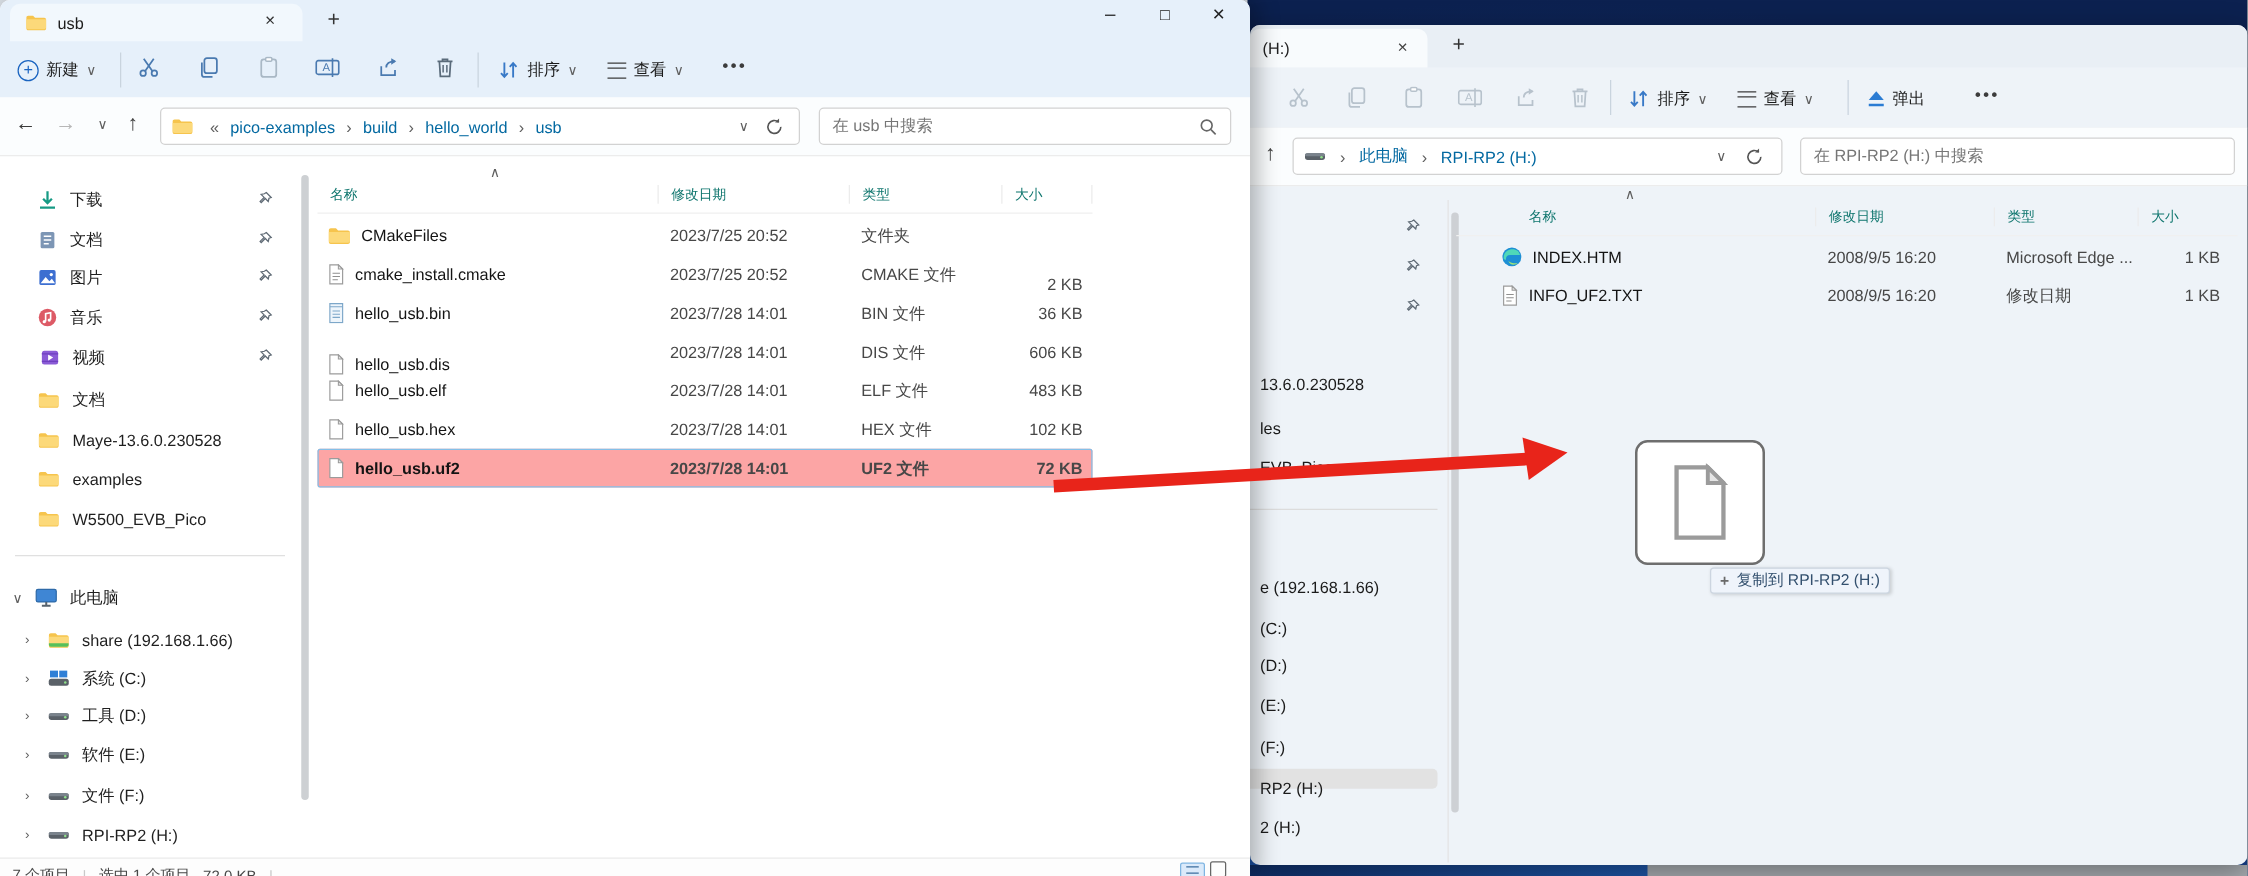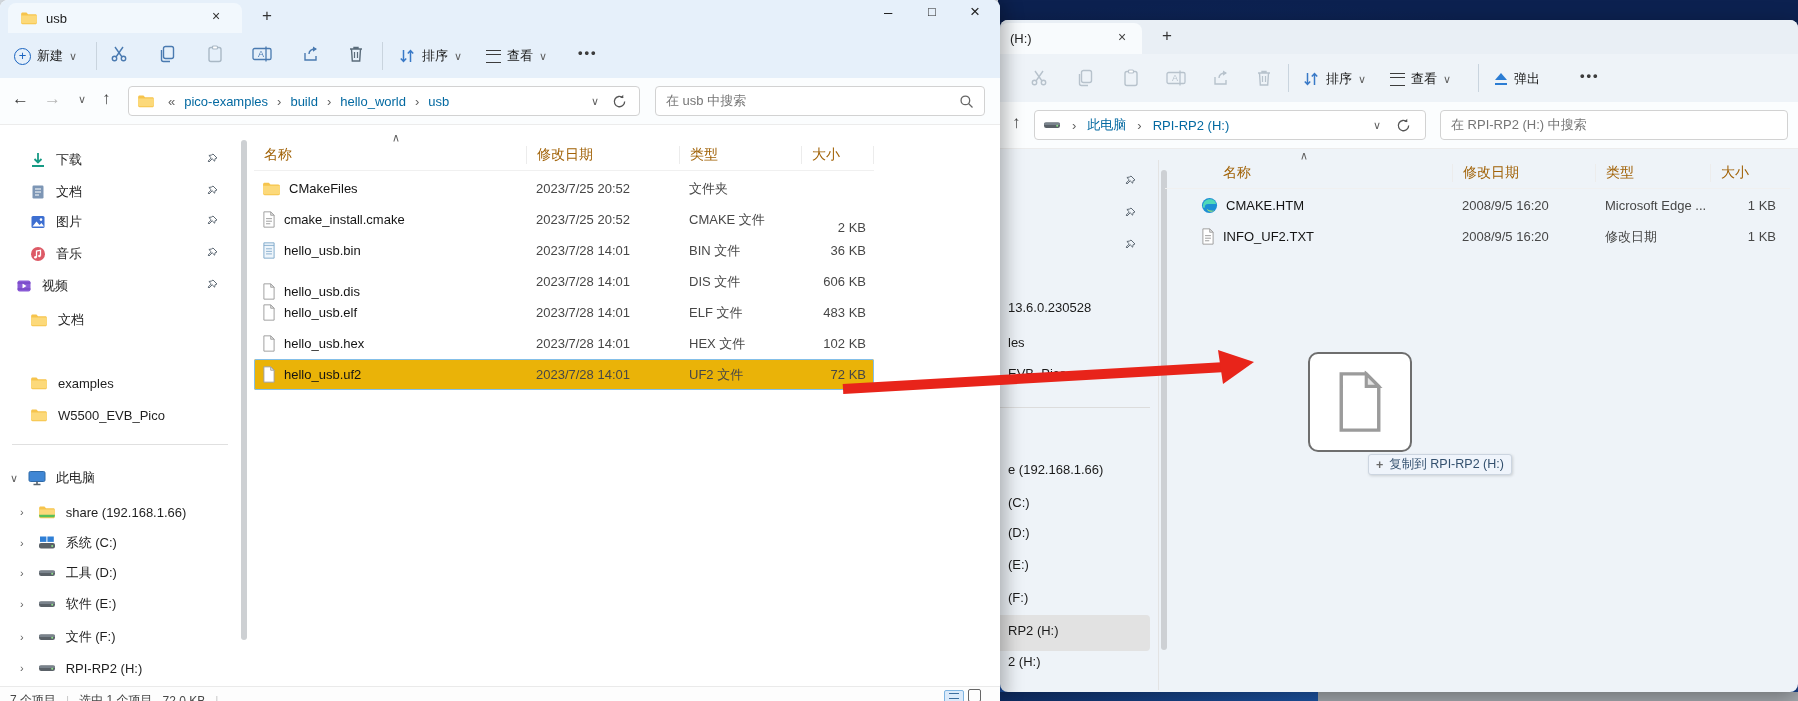--- a/index.html
+++ b/index.html
@@ -18,26 +18,26 @@
   .crumb{color:#0369a1;}
   .crumb-sep{color:#5f5f5f;padding:0 7px;}
   .ph{color:#767676;}
   
   .sbrow{position:absolute;display:flex;align-items:center;height:28px;width:238px;}
   .sbrow .lbl{margin-left:10px;white-space:nowrap;}
   .pin{position:absolute;right:20px;top:7px;}
   .chev{color:#5f5f5f;font-size:11px;}
   
   .hgrid,.rgrid{display:grid;align-items:center;}
-  .hcell{color:#a16207;font-size:14px;}
+  .hcell{color:#0f766e;font-size:11px;}
   .cell2{color:#474747;}
   .szcell{text-align:right;color:#474747;}
   .namecell{display:flex;align-items:center;gap:8px;color:#141414;white-space:nowrap;overflow:hidden;}
   .lrow{height:31px;}
-  .lrow.sel{background:#eab308;outline:1px solid #84bfe8;outline-offset:-1px;border-radius:2px;}
+  .lrow.sel{background:#fca5a5;outline:1px solid #84bfe8;outline-offset:-1px;border-radius:2px;font-weight:bold;}
   
   .hamb{width:15px;height:11px;border-top:1.6px solid currentColor;border-bottom:1.6px solid currentColor;position:relative;}
   .hamb:after{content:"";position:absolute;left:0;right:0;top:3.6px;border-top:1.6px solid currentColor;}
   .eject{position:relative;width:14px;height:12px;}
   .eject:before{content:"";position:absolute;left:1px;top:0;border-left:6px solid transparent;border-right:6px solid transparent;border-bottom:7px solid #2b7cd3;}
   .eject:after{content:"";position:absolute;left:1px;bottom:0;width:12px;border-bottom:2.4px solid #2b7cd3;}
   .newcirc{width:15px;height:15px;border:1.4px solid #1a64c0;border-radius:50%;color:#1a64c0;font-size:13px;line-height:13px;text-align:center;}
   .dots{letter-spacing:2px;color:#3c3c3c;font-weight:bold;}
   .tooltip{display:flex;align-items:center;gap:6px;background:#eff4fb;border:1px solid #ccd5e0;border-radius:3px;padding:1px 7px;box-shadow:1px 1px 3px rgba(0,0,0,.15);font-size:12.5px;color:#33506e;white-space:nowrap;}
   .frag{position:absolute;left:8px;white-space:nowrap;color:#1b1b1b;}
@@ -261,41 +261,41 @@
       </span>
     <span class="frag" style="top:280px;text-align:center;">13.6.0.230528</span>
     <span class="frag" style="top:315px;">les</span>
     <span class="frag" style="top:346px;">EVB_Pico</span>
     <div class="abs" style="left:0;top:387px;width:150px;height:1px;background:#dcdcdc;"></div>
     <span class="frag" style="top:442px;">e (192.168.1.66)</span>
     <span class="frag" style="top:475px;">(C:)</span>
     <span class="frag" style="top:505px;">(D:)</span>
     <span class="frag" style="top:537px;">(E:)</span>
     <span class="frag" style="top:570px;">(F:)</span>
-    <div class="abs" style="left:0;top:595px;width:150px;height:36px;background:#e2e2e2;border-radius:0 4px 4px 0;">
+    <div class="abs" style="left:0;top:595px;width:150px;height:16px;background:#e2e2e2;border-radius:0 4px 4px 0;">
       <span class="frag" style="top:8px;">RP2 (H:)</span>
     </div>
     <span class="frag" style="top:634px;">2 (H:)</span>
     <div class="abs" style="left:158px;top:140px;width:1px;height:530px;background:#e3e3e3;"></div>
     <div class="abs" style="left:161px;top:150px;width:6px;height:480px;background:#cdd0d4;border-radius:3px;"></div>
 
     <div class="abs hgrid" style="left:165px;top:138px;width:625px;height:30px;grid-template-columns:287px 143px 115px 80px;border-bottom:1px solid #f0f0f0;">
       <span class="hcell" style="padding-left:58px;">名称</span>
       <span class="hcell" style="border-left:1px solid #ececec;padding-left:10px;">修改日期</span>
       <span class="hcell" style="border-left:1px solid #ececec;padding-left:10px;">类型</span>
       <span class="hcell" style="border-left:1px solid #ececec;padding-left:10px;">大小</span>
     </div>
     <span class="abs chev" style="left:300px;top:130px;transform:rotate(180deg);">∨</span>
     <div class="abs" style="left:165px;top:170px;width:625px;">
       <div class="rgrid lrow" style="grid-template-columns:287px 143px 115px 80px;">
         <span class="namecell" style="padding-left:36px;">
             <svg width="17" height="17">
               <use href="#i-edge"></use>
             </svg>
-            <span>CMAKE.HTM</span>
+            <span>INDEX.HTM</span>
           </span>
         <span class="cell2" style="padding-left:10px;">2008/9/5 16:20</span>
         <span class="cell2" style="padding-left:10px;">Microsoft Edge ...</span>
         <span class="szcell" style="padding-right:14px;">1 KB</span>
       </div>
       <div class="rgrid lrow" style="grid-template-columns:287px 143px 115px 80px;">
         <span class="namecell" style="padding-left:36px;">
             <svg width="14" height="17">
               <use href="#i-page-lines"></use>
             </svg>
@@ -445,36 +445,42 @@
       <svg width="16" height="16">
           <use href="#i-picture"></use>
         </svg>
       <span class="lbl">图片</span>
       <span class="pin ic">
           <svg width="12" height="12">
             <use href="#i-pin"></use>
           </svg>
         </span>
     </div>
-    <div class="sbrow" style="left:0;top:272px;padding-left:16px;box-sizing:border-box;">
+    <div class="sbrow" style="left:0;top:272px;padding-left:32px;box-sizing:border-box;">
       <svg width="16" height="16">
           <use href="#i-video"></use>
         </svg>
       <span class="lbl">视频</span>
       <span class="pin ic">
           <svg width="12" height="12">
             <use href="#i-pin"></use>
           </svg>
         </span>
     </div>
     <div class="sbrow" style="left:0;top:306px;padding-left:30px;box-sizing:border-box;">
       <svg width="18" height="14">
           <use href="#i-folder"></use>
         </svg>
       <span class="lbl">文档</span>
+    </div>
+    <div class="sbrow" style="left:0;top:338px;padding-left:30px;box-sizing:border-box;">
+      <svg width="18" height="14">
+          <use href="#i-folder"></use>
+        </svg>
+      <span class="lbl">Maye-13.6.0.230528</span>
     </div>
     <div class="sbrow" style="left:0;top:369px;padding-left:30px;box-sizing:border-box;">
       <svg width="18" height="14">
           <use href="#i-folder"></use>
         </svg>
       <span class="lbl">examples</span>
     </div>
     <div class="sbrow" style="left:0;top:401px;padding-left:30px;box-sizing:border-box;">
       <svg width="18" height="14">
           <use href="#i-folder"></use>

